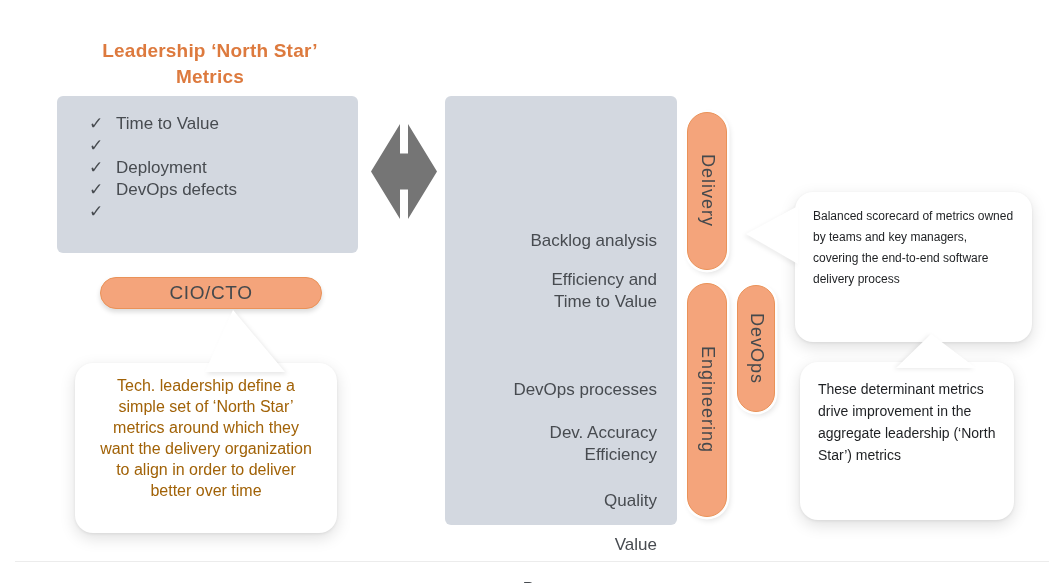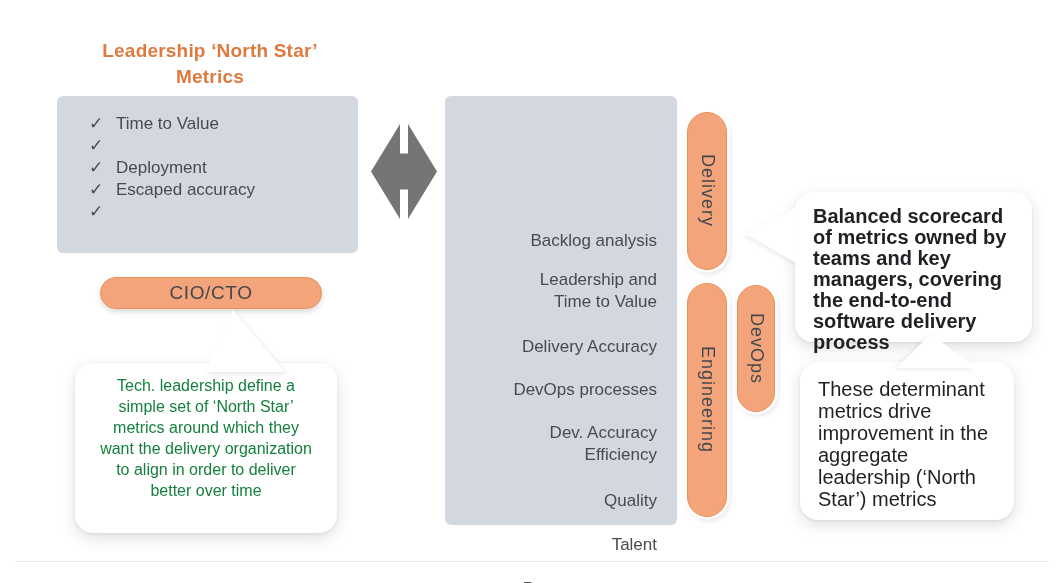--- a/index.html
+++ b/index.html
@@ -75,31 +75,31 @@
 
   
   .bubble {
     position: absolute; background: #fff; border-radius: 18px;
     box-shadow: 0 5px 16px rgba(0,0,0,.13), 0 1px 3px rgba(0,0,0,.07);
     z-index: 4;
   }
   .bubble-note {
     left: 75px; top: 363px; width: 262px; height: 170px;
     padding: 12px 24px; text-align: center;
-    font-size: 16px; line-height: 21px; color: #15803d;
+    font-size: 16px; line-height: 21px; color: #a16207;
   }
   .bubble-scorecard {
     left: 795px; top: 192px; width: 237px; height: 150px;
     padding: 14px 18px;
-    font-size: 20px; line-height: 21px; color: #1E2023; font-weight: bold;
+    font-size: 12px; line-height: 21px; color: #1E2023;
   }
   .bubble-determinant {
     left: 800px; top: 362px; width: 214px; height: 158px;
     padding: 16px 18px;
-    font-size: 20px; line-height: 22px; color: #1E2023;
+    font-size: 14px; line-height: 22px; color: #1E2023;
   }
   .tail { position: absolute; z-index: 5; }
   .tail polygon { fill: #ffffff; }
   .tail-note      { left: 197px; top: 306px; filter: drop-shadow(2px 2px 2px rgba(0,0,0,.10)); }
   .tail-scorecard { left: 742px; top: 200px; filter: drop-shadow(-2px 2px 2px rgba(0,0,0,.07)); }
   .tail-between   { left: 893px; top: 332px; filter: drop-shadow(-2px 1px 2px rgba(0,0,0,.09)); }
 
   
   .bottom-divider {
     position: absolute; left: 15px; top: 561px; width: 1034px; height: 1px;
@@ -122,45 +122,44 @@
       </div>
       <div class="check-row">
         <span class="check-glyph">✓</span>
       </div>
       <div class="check-row">
         <span class="check-glyph">✓</span>
         <span>Deployment</span>
       </div>
       <div class="check-row">
         <span class="check-glyph">✓</span>
-        <span>Escaped accuracy</span>
+        <span>DevOps defects</span>
       </div>
       <div class="check-row">
         <span class="check-glyph">✓</span>
       </div>
     </div>
   </div>
 
   <div class="pill pill-cio">CIO/CTO</div>
 
   <svg class="sync-arrow" width="66" height="95" viewBox="0 0 66 95">
     <polygon fill="#757575" points="0,47.5 29,0 29,29.5 37,29.5 37,0 66,47.5 37,95 37,65.5 29,65.5 29,95"></polygon>
   </svg>
 
 
   <div class="panel panel-center">
     <div class="c-item ci-0">Backlog analysis</div>
-    <div class="c-item ci-1">Leadership and
+    <div class="c-item ci-1">Efficiency and
 Time to Value</div>
-    <div class="c-item ci-2">Delivery Accuracy</div>
     <div class="c-item ci-3">DevOps processes</div>
     <div class="c-item ci-4">Dev. Accuracy
 Efficiency</div>
     <div class="c-item ci-5">Quality</div>
-    <div class="c-item ci-6">Talent</div>
+    <div class="c-item ci-6">Value</div>
     <div class="c-item ci-7">Process accuracy</div>
   </div>
 
   <div class="pill pill-vert pill-delivery">Delivery</div>
   <div class="pill pill-vert pill-engineering">Engineering</div>
   <div class="pill pill-vert pill-devops">DevOps</div>
 
   <div class="bubble bubble-note">Tech. leadership define a simple set of ‘North Star’ metrics around which they want the delivery organization to align in order to deliver better over time</div>
   <svg class="tail tail-note" width="92" height="68" viewBox="0 0 92 68">
     <polygon points="36,4 88,66 8,66"></polygon>

